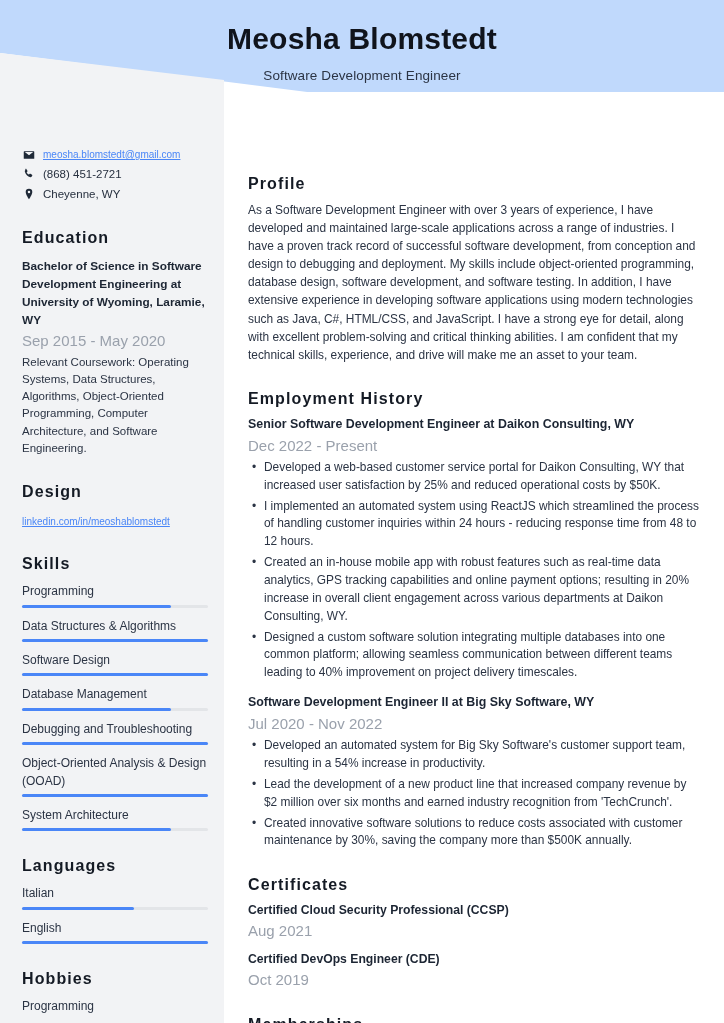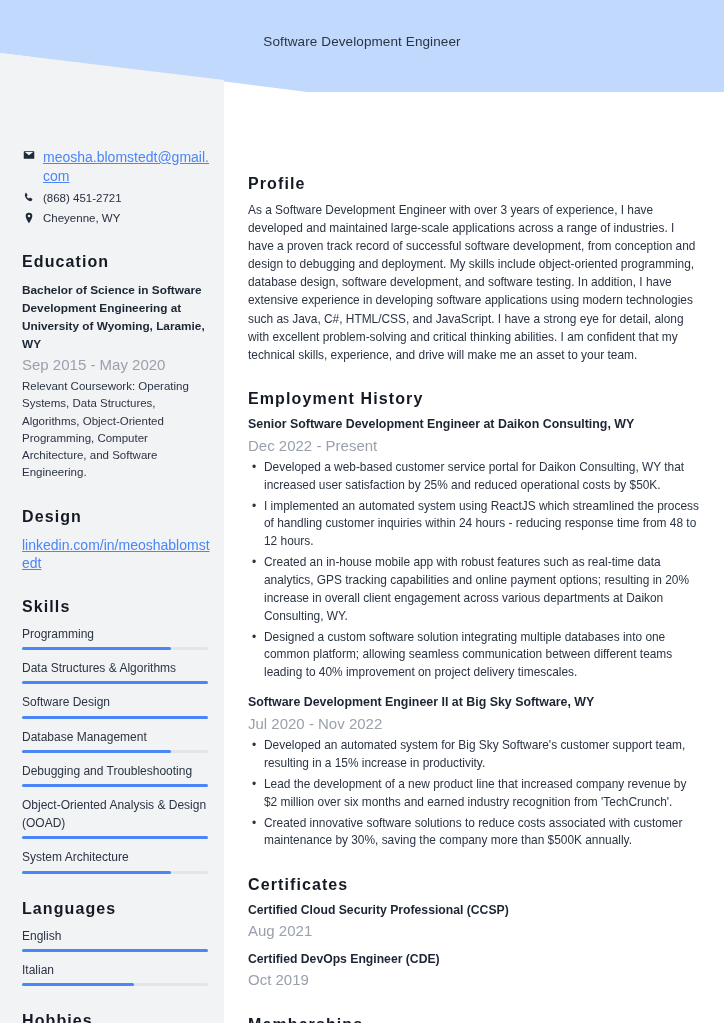--- a/index.html
+++ b/index.html
@@ -48,21 +48,21 @@
   .contact-row {
     display:flex; align-items:flex-start; gap:8px; margin-bottom:5px;
     font-size:11.5px; color:#27303f; line-height:1.35;
   }
   .contact-row .ico {
     width:13px; flex:0 0 13px; display:flex; align-items:center;
     justify-content:center; padding-top:1px;
   }
   .contact-row .ico svg { display:block; fill:#1f2937; }
   a.link {
-    color:#4a86f7; text-decoration:underline; font-size:14px;
+    color:#4a86f7; text-decoration:underline; font-size:10px;
     word-break:break-all;
   }
 
   
   .side-h {
     font-size:16px; font-weight:bold; color:#141a24;
     letter-spacing:1.1px; margin:26px 0 10px;
   }
   .main-h {
     font-size:16px; font-weight:bold; color:#141a24;
@@ -121,20 +121,21 @@
 </head>
 <body>
 
 <div id="header">
   <svg id="header-bg" width="724" height="145" viewBox="0 0 724 145" preserveAspectRatio="none">
     <rect x="0" y="0" width="724" height="145" fill="#ffffff"></rect>
     <polygon points="0,0 724,0 724,145 0,53" fill="#c0d9fc"></polygon>
     <polygon points="0,53 224,80 224,145 0,145" fill="#f2f3f5"></polygon>
   </svg>
   <div id="header-text">
+    <div id="name">Meosha Blomstedt</div>
     <div id="job-title">Software Development Engineer</div>
   </div>
 </div>
 
 <div id="sidebar">
   <div id="sidebar-inner">
 
     <div class="contact-row">
       <span class="ico">
         <svg width="12" height="12" viewBox="0 0 16 16">
@@ -217,29 +218,29 @@
           <div class="bar-label">System Architecture</div>
           <div class="bar-track">
             <div class="bar-fill" style="width: 80%;"></div>
           </div>
         </div>
       </div>
 
     <div class="side-h">Languages</div>
     <div id="languages-list">
         <div class="bar-item">
+          <div class="bar-label">Italian</div>
+          <div class="bar-track">
+            <div class="bar-fill" style="width: 60%;"></div>
+          </div>
+        </div>
+        <div class="bar-item">
           <div class="bar-label">English</div>
           <div class="bar-track">
             <div class="bar-fill" style="width: 100%;"></div>
-          </div>
-        </div>
-        <div class="bar-item">
-          <div class="bar-label">Italian</div>
-          <div class="bar-track">
-            <div class="bar-fill" style="width: 60%;"></div>
           </div>
         </div>
       </div>
 
     <div class="side-h">Hobbies</div>
     <div id="hobbies-list">
         <div class="bar-label">Programming</div>
       </div>
 
   </div>
@@ -260,21 +261,21 @@
             <li>Developed a web-based customer service portal for Daikon Consulting, WY that increased user satisfaction by 25% and reduced operational costs by $50K.</li>
             <li>I implemented an automated system using ReactJS which streamlined the process of handling customer inquiries within 24 hours - reducing response time from 48 to 12 hours.</li>
             <li>Created an in-house mobile app with robust features such as real-time data analytics, GPS tracking capabilities and online payment options; resulting in 20% increase in overall client engagement across various departments at Daikon Consulting, WY.</li>
             <li>Designed a custom software solution integrating multiple databases into one common platform; allowing seamless communication between different teams leading to 40% improvement on project delivery timescales.</li>
           </ul>
         </div>
         <div class="job">
           <div class="job-title">Software Development Engineer II at Big Sky Software, WY</div>
           <div class="sub-date">Jul 2020 - Nov 2022</div>
           <ul class="bullets">
-            <li>Developed an automated system for Big Sky Software's customer support team, resulting in a 15% increase in productivity.</li>
+            <li>Developed an automated system for Big Sky Software's customer support team, resulting in a 54% increase in productivity.</li>
             <li>Lead the development of a new product line that increased company revenue by $2 million over six months and earned industry recognition from 'TechCrunch'.</li>
             <li>Created innovative software solutions to reduce costs associated with customer maintenance by 30%, saving the company more than $500K annually.</li>
           </ul>
         </div>
       </div>
 
     <div class="main-h spaced">Certificates</div>
     <div id="certificates-list">
         <div class="cert">
           <div class="cert-title">Certified Cloud Security Professional (CCSP)</div>

